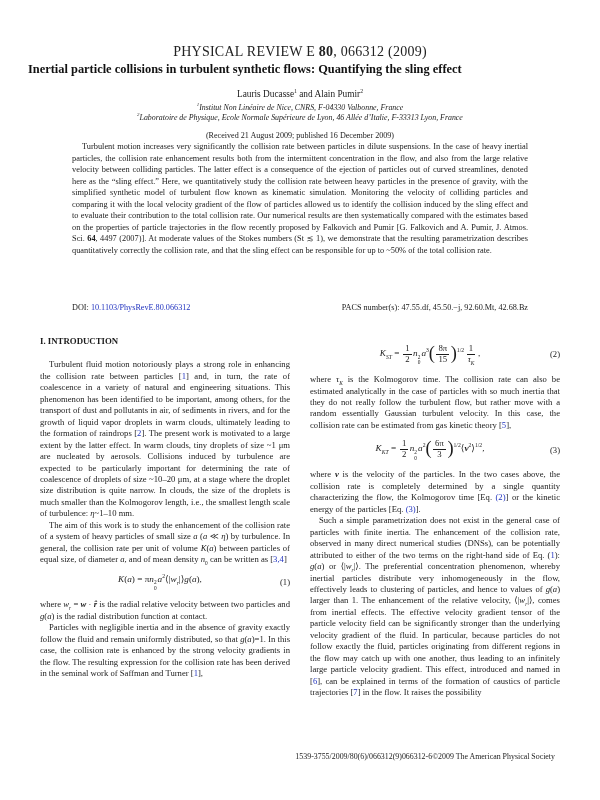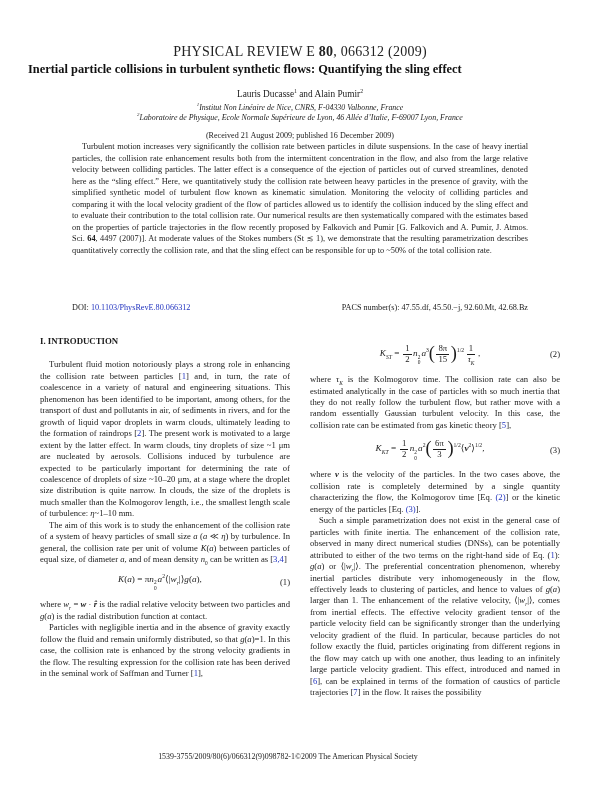--- a/index.html
+++ b/index.html
@@ -30,34 +30,34 @@
   .sub{vertical-align:sub;font-size:.62em;line-height:0;}
   .it{font-style:italic;}
   .bf{font-weight:700;}
   .lnk{color:#2133bf;}
   .frac{display:inline-flex;flex-direction:column;align-items:center;vertical-align:middle;margin:0 1.5px;line-height:1.1;font-size:.95em;}
   .frac .num{border-bottom:.8px solid currentColor;padding:0 2px;}
   .frac .den{padding:0 2px;}
   .supsub{display:inline-flex;flex-direction:column;align-items:flex-start;font-size:.58em;line-height:1.05;vertical-align:-.5em;margin-right:1px;}
   .bigp{font-size:2em;font-weight:400;vertical-align:middle;line-height:0;position:relative;top:-1px;}
 
-  .footer{position:absolute;top:752px;left:28px;width:520px;display:flex;justify-content:center;font-size:7.9px;color:#222;}
+  .footer{position:absolute;top:752px;left:35px;width:520px;display:flex;justify-content:flex-end;font-size:7.9px;color:#222;}
 </style>
 </head>
 <body>
 
 <div class="page">
 
   <div class="jheader"><span>PHYSICAL REVIEW E </span><span class="bf">80</span><span>, 066312 (2009)</span></div>
 
   <h1 class="title">Inertial particle collisions in turbulent synthetic flows: Quantifying the sling effect</h1>
 
   <div class="authors"><span>Lauris Ducasse</span><span class="sup">1</span><span> and Alain Pumir</span><span class="sup">2</span></div>
   <div class="affil a1"><span class="sup">1</span><span>Institut Non Linéaire de Nice, CNRS, F-04330 Valbonne, France</span></div>
-  <div class="affil a2"><span class="sup">2</span><span>Laboratoire de Physique, Ecole Normale Supérieure de Lyon, 46 Allée d’Italie, F-69007 Lyon, France</span></div>
+  <div class="affil a2"><span class="sup">2</span><span>Laboratoire de Physique, Ecole Normale Supérieure de Lyon, 46 Allée d’Italie, F-33313 Lyon, France</span></div>
   <div class="received">(Received 21 August 2009; published 16 December 2009)</div>
 
   <div class="abstract"><span>Turbulent motion increases very significantly the collision rate between particles in dilute suspensions. In the case of heavy inertial particles, the collision rate enhancement results both from the intermittent concentration in the flow, and also from the large relative velocity between colliding particles. The latter effect is a consequence of the ejection of particles out of curved streamlines, denoted here as the “sling effect.” Here, we quantitatively study the collision rate between heavy particles in the presence of gravity, with the simplified synthetic model of turbulent flow known as kinematic simulation. Monitoring the velocity of colliding particles and comparing it with the local velocity gradient of the flow of particles allowed us to identify the collision induced by the sling effect and to evaluate their contribution to the total collision rate. Our numerical results are then systematically compared with the estimates based on the properties of particle trajectories in the flow recently proposed by Falkovich and Pumir [G. Falkovich and A. Pumir, J. Atmos. Sci. </span><span class="bf">64</span><span>, 4497 (2007)]. At moderate values of the Stokes numbers (St ≲ 1), we demonstrate that the resulting parametrization describes quantitatively correctly the collision rate, and that the sling effect can be responsible for up to ~50% of the total collision rate.</span></div>
 
   <div class="meta-row">
     <div>
       <span>DOI:</span>
       <span class="lnk">10.1103/PhysRevE.80.066312</span>
     </div>
     <div>PACS number(s): 47.55.df, 45.50.−j, 92.60.Mt, 42.68.Bz</div>
@@ -108,17 +108,17 @@
             <span class="den"><span>3</span></span>
           </span><span class="bigp">)</span><span class="sup">1/2</span><span>⟨</span><span class="it bf">v</span><span class="sup">2</span><span>⟩</span><span class="sup">1/2</span><span>,</span></span>
       <span class="eq-num">(3)</span>
     </div>
     <p class="para"><span>where </span><span class="it bf">v</span><span> is the velocity of the particles. In the two cases above, the collision rate is completely determined by a single quantity characterizing the flow, the Kolmogorov time [Eq. </span><span class="lnk">(2)</span><span>] or the kinetic energy of the particles [Eq. </span><span class="lnk">(3)</span><span>].</span></p>
     <p class="para indent"><span>Such a simple parametrization does not exist in the general case of particles with finite inertia. The enhancement of the collision rate, observed in many direct numerical studies (DNSs), can be potentially attributed to either of the two terms on the right-hand side of Eq. (</span><span class="lnk">1</span><span>): </span><span class="it">g</span><span>(</span><span class="it">a</span><span>) or ⟨|</span><span class="it">w</span><span class="sub it">r</span><span>|⟩. The preferential concentration phenomenon, whereby inertial particles distribute very inhomogeneously in the flow, effectively leads to clustering of particles, and hence to values of </span><span class="it">g</span><span>(</span><span class="it">a</span><span>) larger than 1. The enhancement of the relative velocity, ⟨|</span><span class="it">w</span><span class="sub it">r</span><span>|⟩, comes from inertial effects. The effective velocity gradient tensor of the particle velocity field can be significantly stronger than the underlying velocity gradient of the fluid. In particular, because particles do not follow exactly the fluid, particles originating from different regions in the flow may catch up with one another, thus leading to an infinitely large particle velocity gradient. This effect, introduced and named in [</span><span class="lnk">6</span><span>], can be explained in terms of the formation of caustics of particle trajectories [</span><span class="lnk">7</span><span>] in the flow. It raises the possibility</span></p>
   </div>
 
   <div class="footer">
     <span>1539-3755/2009/80(6)/066312(9)</span>
-    <span>098782-1</span>
+    <span>066312-6</span>
     <span>©2009 The American Physical Society</span>
   </div>
 
 </div>
 
 </body></html>

